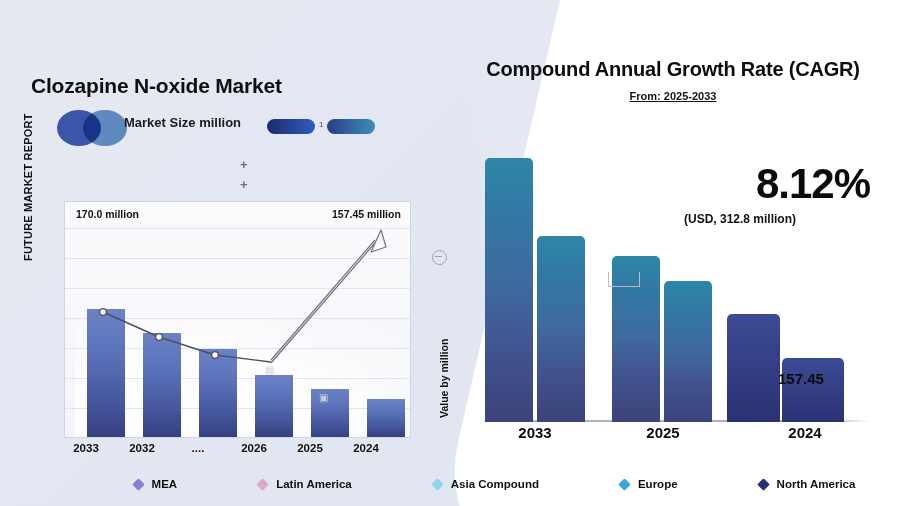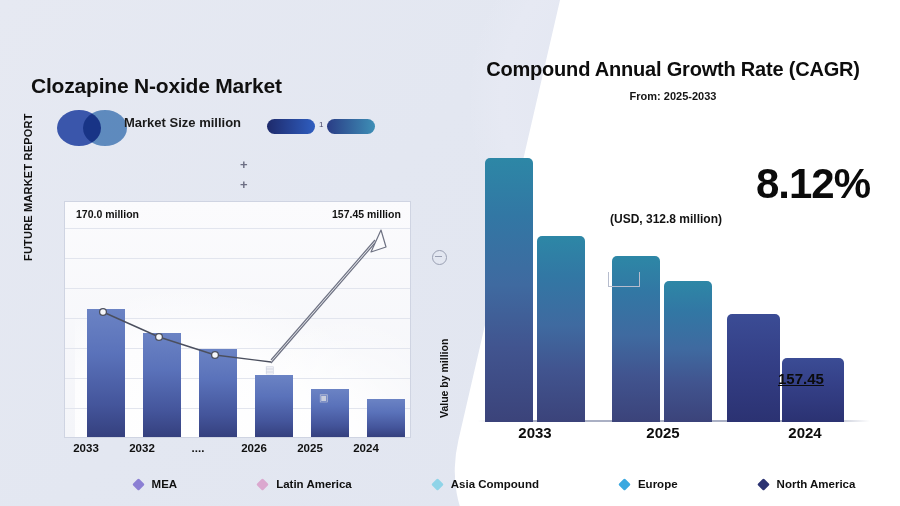--- a/index.html
+++ b/index.html
@@ -135,30 +135,30 @@
   .right-panel{position:absolute;left:455px;top:0;width:445px;height:506px;}
   .title-right{
     position:absolute;left:463px;top:58px;width:420px;
     text-align:center;
     font-size:20px;font-weight:bold;color:#0d0d0d;
     letter-spacing:-0.2px;
   }
   .sub-right{
     position:absolute;left:463px;top:90px;width:420px;
     text-align:center;
-    font-size:11px;font-weight:bold;color:#151515;
+    font-size:11px;font-weight:bold;color:#151515;text-decoration:underline;
   }
   .cagr-value{
     position:absolute;left:610px;top:160px;width:260px;
     text-align:right;
     font-size:42px;font-weight:bold;color:#0b0b0b;letter-spacing:-1px;
   }
   .cagr-note{
     position:absolute;left:610px;top:212px;width:260px;
-    text-align:left;
+    text-align:center;
     font-size:12px;font-weight:bold;color:#121212;
   }
   .bar-r{
     position:absolute;bottom:84px;
     border-radius:5px 5px 0 0;
     background:linear-gradient(180deg,#2d87a6 0%,#3277a4 22%,#3f6aa0 48%,#41548f 72%,#3b437a 100%);
   }
   .bar-r.navy{
     background:linear-gradient(180deg,#3b4c95 0%,#343f86 45%,#2b3272 100%);
   }
@@ -166,21 +166,21 @@
     position:absolute;left:478px;bottom:84px;width:392px;height:2px;
     background:linear-gradient(90deg,rgba(160,168,190,0) 0%,#aab0c4 12%,#aab0c4 88%,rgba(160,168,190,0) 100%);
   }
   .xlab-r{
     position:absolute;top:424px;
     font-size:15px;font-weight:bold;color:#0d0d0d;
     text-align:center;width:90px;
   }
   .val-r{
     position:absolute;left:778px;top:370px;
-    font-size:15px;font-weight:bold;color:#0b0b0b;text-decoration:underline;
+    font-size:15px;font-weight:bold;color:#0b0b0b;
   }
   .bracket{
     position:absolute;left:608px;top:272px;width:30px;height:14px;
     border-left:1.5px solid #b6bccd;border-bottom:1.5px solid #b6bccd;
     border-right:1.5px solid #b6bccd;
   }
 
   
   .legend{
     position:absolute;left:0;bottom:16px;width:900px;

